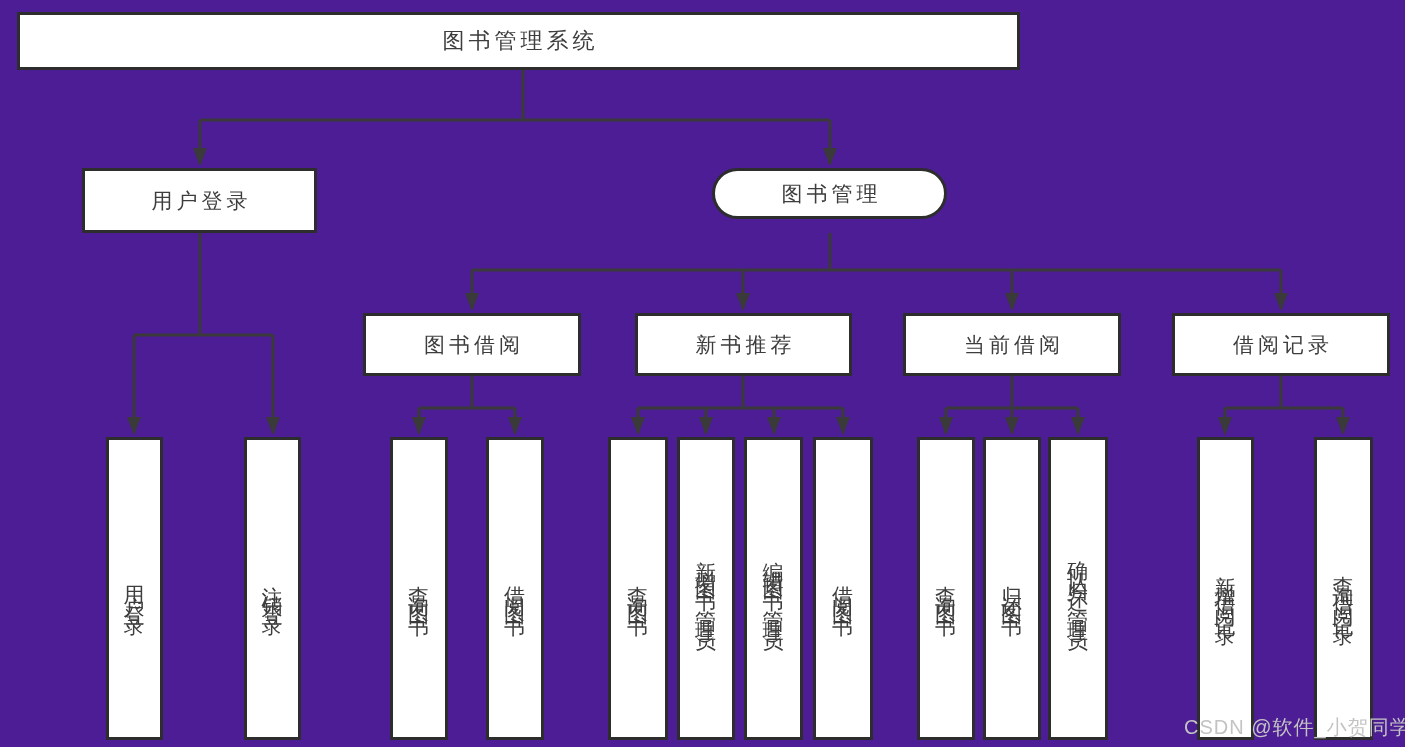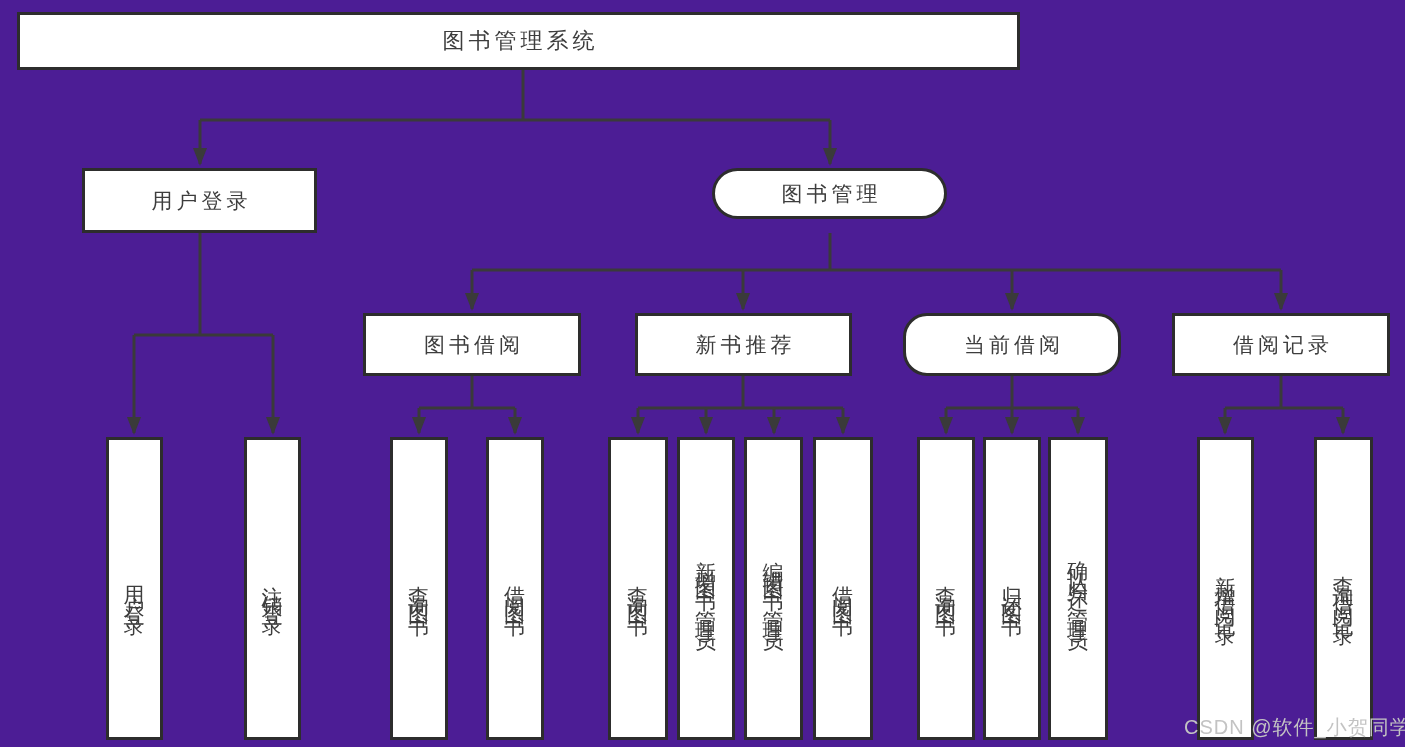--- a/index.html
+++ b/index.html
@@ -30,21 +30,21 @@
   
   #root-box{left:17px;top:12px;width:1003px;height:58px;}
   #root-box .hlabel{font-size:22px;}
   
   #n-user-login{left:82px;top:168px;width:235px;height:65px;}
   #n-book-mgmt{left:712px;top:168px;width:235px;height:51px;border-radius:27px;}
   
   .lvl3{top:313px;height:63px;}
   #n-new-book{left:363px;width:218px;}
   #n-book-borrow{left:635px;width:217px;}
-  #n-current{left:903px;width:218px;border-radius:24px;}
+  #n-current{left:903px;width:218px;}
   #n-records{left:1172px;width:218px;text-align:right;}
   
   .leaf{top:437px;height:303px;}
   #l-login{left:106px;width:57px;}
   #l-logout{left:244px;width:57px;}
   #l-nbr-query{left:390px;width:58px;}
   #l-nbr-borrow{left:486px;width:58px;}
   #l-bb-query{left:608px;width:60px;}
   #l-bb-add{left:677px;width:58px;}
   #l-bb-edit{left:744px;width:59px;}

